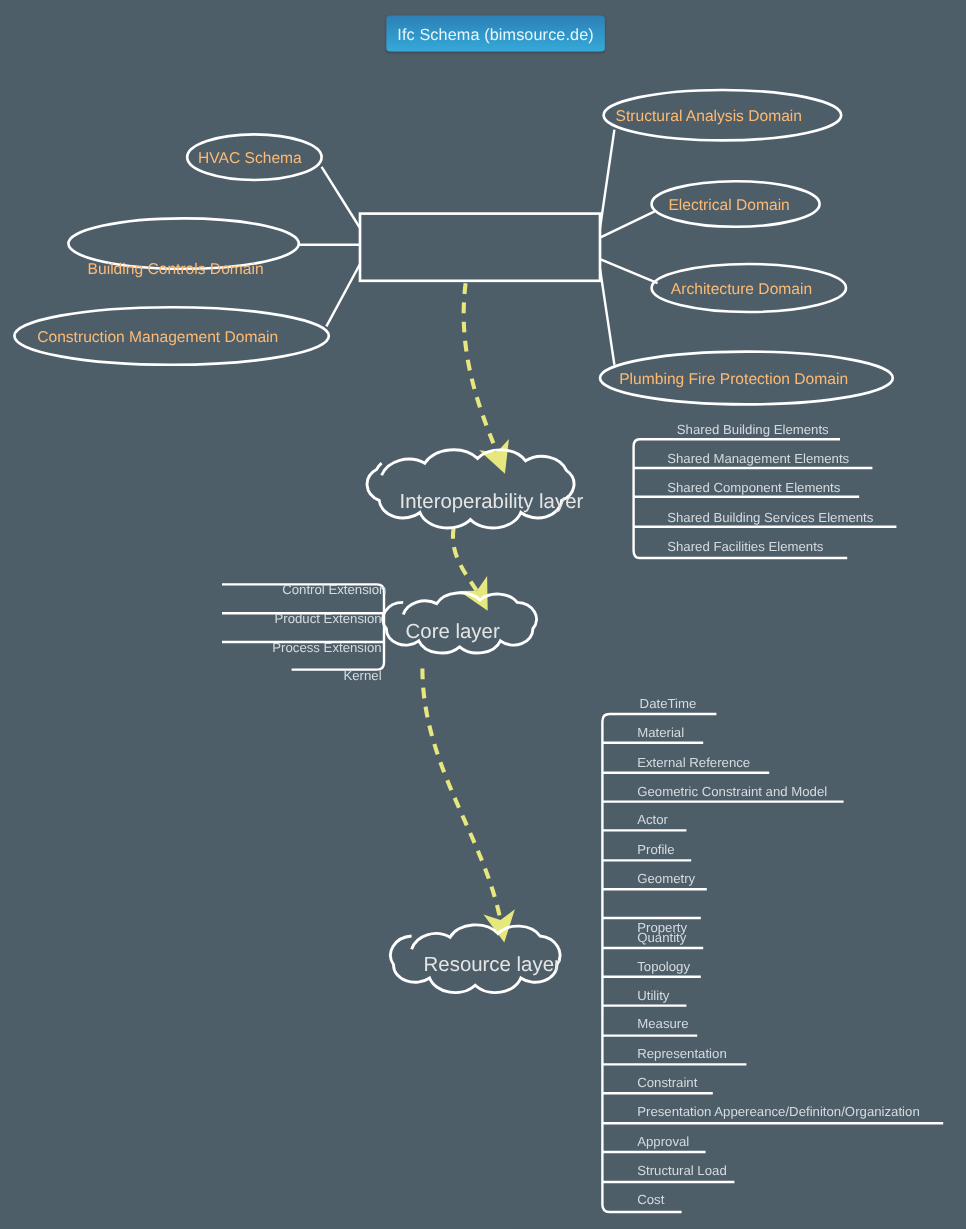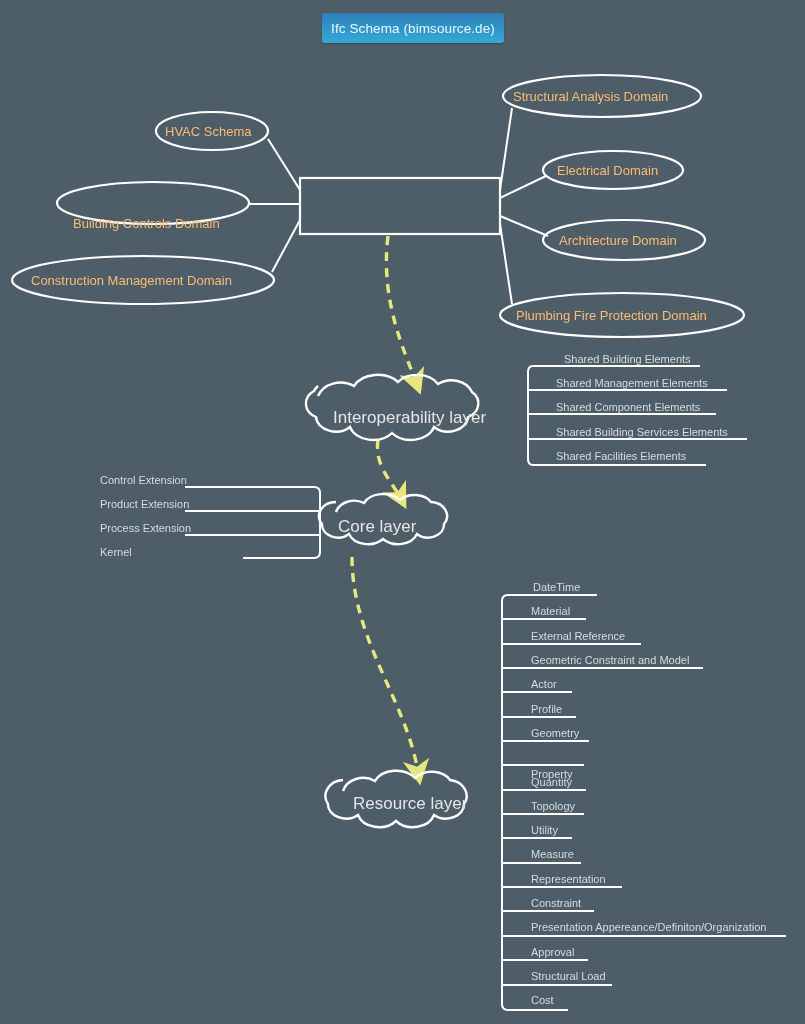--- a/index.html
+++ b/index.html
@@ -36,21 +36,21 @@
   .box-label{font-size:24px;color:#eef2f4;}
   .cloud-label{font-size:17px;color:#e5e5e5;}
 
   .list-item{
     position:absolute;
     font-size:11px;
     color:#d5dbdf;
     white-space:nowrap;
     line-height:12px;
   }
-  .list-item.right{text-align:left;}
+  .list-item.right{text-align:right;margin-top:12px;}
 </style>
 </head>
 <body>
 
 <div id="stage">
 
   <div class="title-chip">Ifc Schema (bimsource.de)</div>
 
   <svg id="diagram" viewBox="0 0 805 1024">
     <defs>

